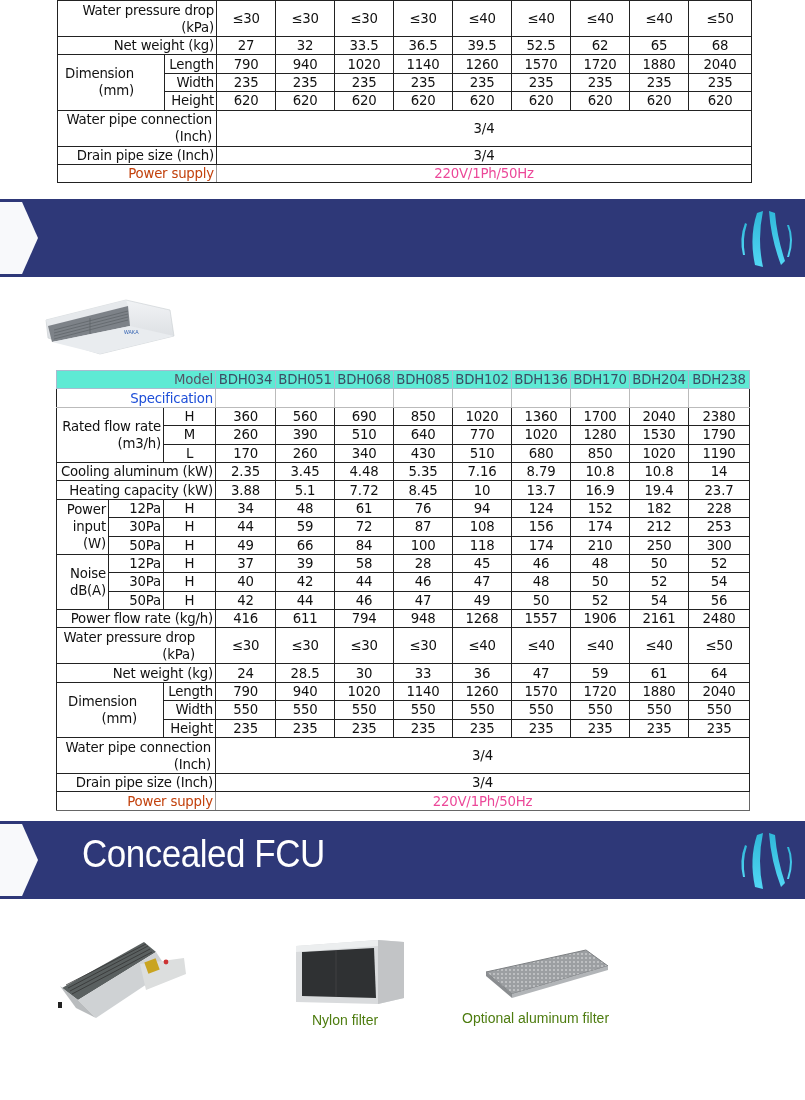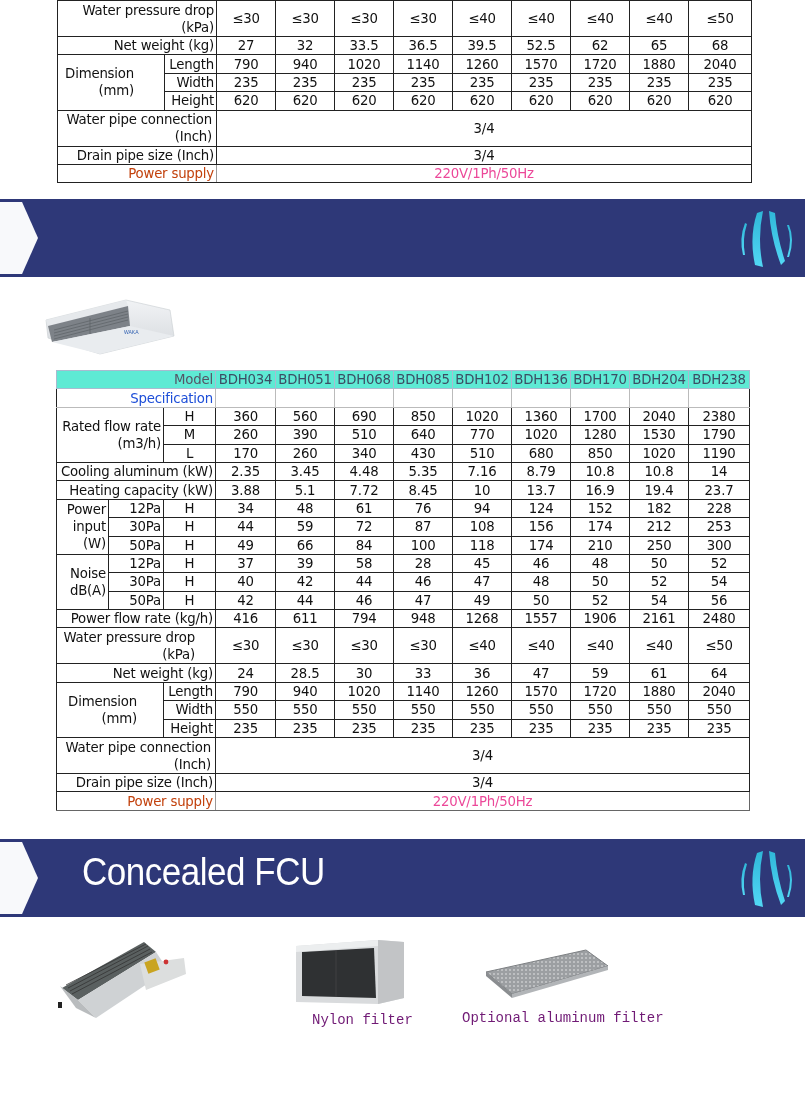--- a/index.html
+++ b/index.html
@@ -20,24 +20,24 @@
 
   #table1 { left: 57px; top: 0px; width: 694px; }
   #table2 { left: 56px; top: 370px; width: 693px; }
 
   .banner { position: absolute; left: 0; width: 805px; height: 78px; background: #2e3878; }
   .banner .arrow { position: absolute; left: 0; top: 3px; width: 38px; height: 72px; background: #f8f9fb;
     clip-path: polygon(0 0, 58% 0, 100% 50%, 58% 100%, 0 100%); }
   .banner .logo { position: absolute; right: 8px; top: 6px; width: 62px; height: 66px; }
   .banner .title { position: absolute; left: 82px; top: 12px; font-family: "Liberation Sans", sans-serif; font-size: 38px; color: #ffffff; letter-spacing: -0.5px; transform: scaleX(0.92); transform-origin: left center; }
   #banner1 { top: 199px; }
-  #banner2 { top: 839px; }
+  #banner2 { top: 821px; }
 
   .product-img { position: absolute; }
-  .caption { position: absolute; font-family: Liberation Mono, monospace; font-size: 14px; color: #701a75; white-space: nowrap; }
+  .caption { position: absolute; font-family: Liberation Sans, sans-serif; font-size: 14px; color: #4d7c0f; white-space: nowrap; }
 </style>
 </head>
 <body>
 
 <table class="spec" id="table1">
   <colgroup>
     <col style="width:107px">
       <col style="width:52px">
     <col style="width:59px">
       <col style="width:59px">

